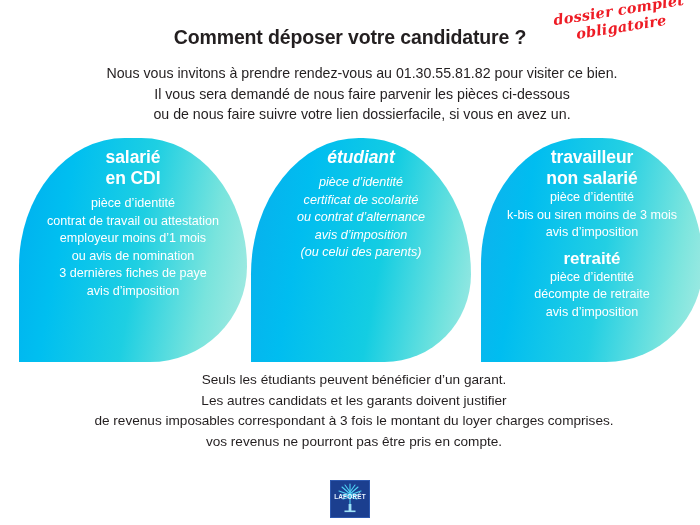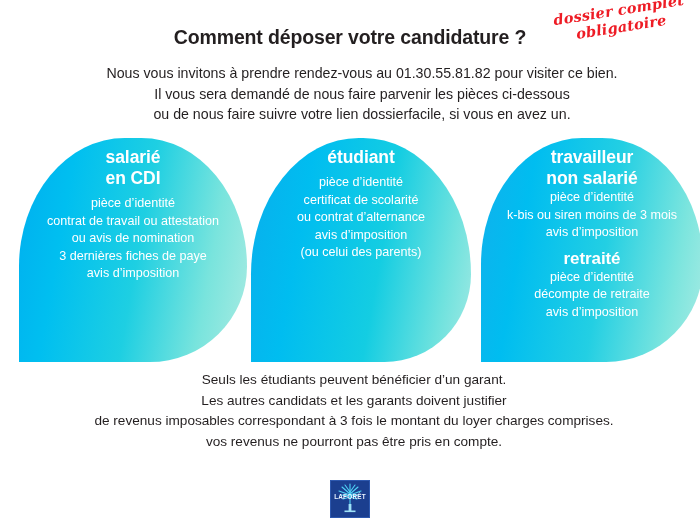--- a/index.html
+++ b/index.html
@@ -115,21 +115,21 @@
   .blob .li {
     font-size: 12.6px;
     line-height: 17.5px;
     white-space: nowrap;
   }
   .blob .gap { height: 16px; }
   .blob .lead { height: 6px; }
 
   
   .blob.b1 { left: 8px;   width: 228px; }
-  .blob.b2 { left: 240px; width: 220px; }
+  .blob.b2 { left: 240px; width: 220px; font-style: italic; }
   .blob.b3 { left: 470px; width: 222px; }
 
   .blob.b1 .content { padding-top: 9px; }
   .blob.b2 .content { padding-top: 9px; }
   .blob.b3 .content { padding-top: 9px; }
 
   
   #footer {
     position: absolute;
     top: 370px;
@@ -189,20 +189,21 @@
 <div id="blobs">
 
   <div class="blob b1">
     <div class="body"></div>
     <div class="content">
       <div class="t">salarié</div>
       <div class="t">en CDI</div>
       <div class="lead"></div>
       <div class="li">pièce d’identité</div>
       <div class="li">contrat de travail ou attestation</div>
+      <div class="li">employeur moins d’1 mois</div>
       <div class="li">ou avis de nomination</div>
       <div class="li">3 dernières fiches de paye</div>
       <div class="li">avis d’imposition</div>
     </div>
   </div>
 
   <div class="blob b2">
     <div class="body"></div>
     <div class="content">
       <div class="t">étudiant</div>

